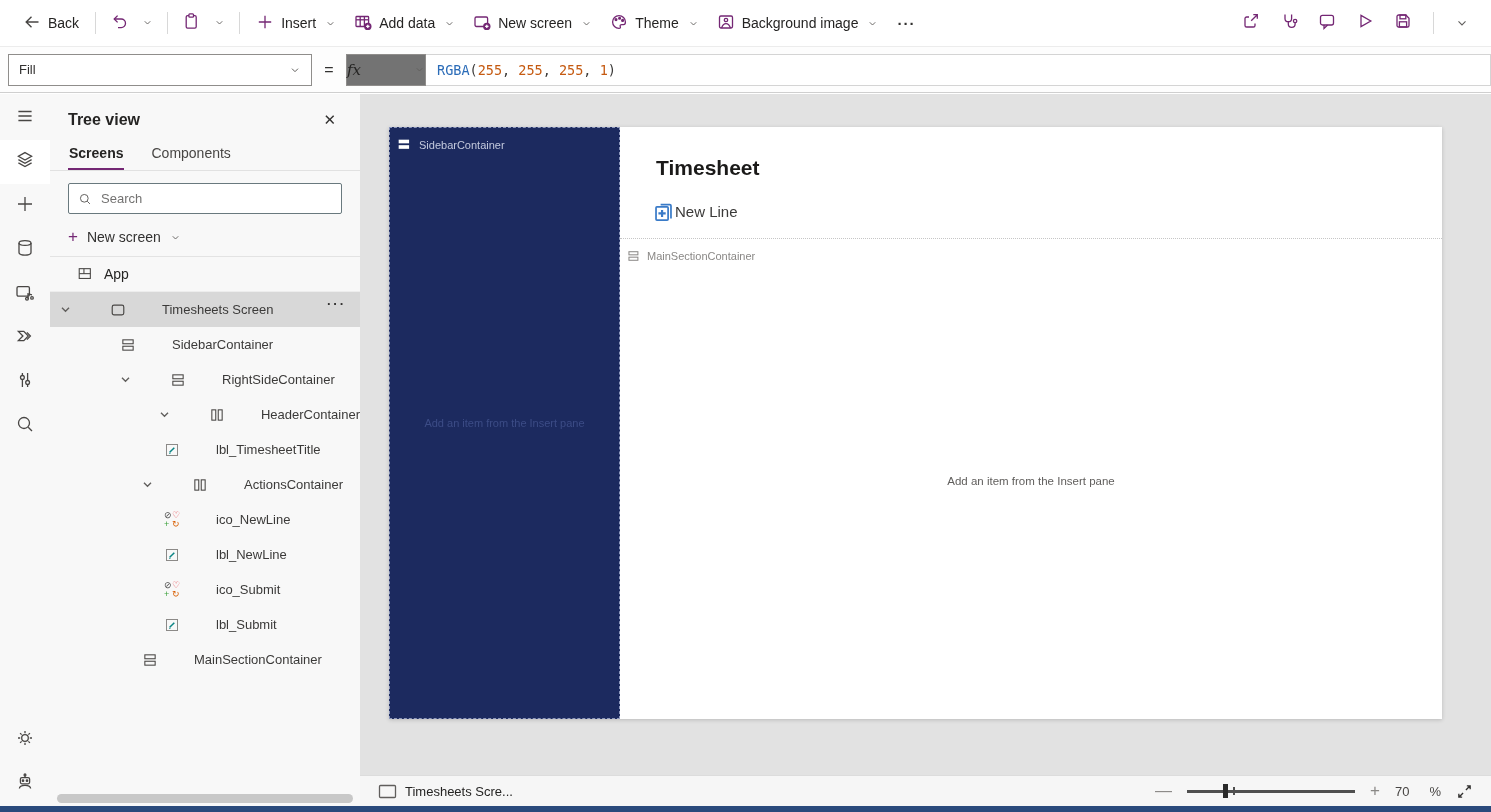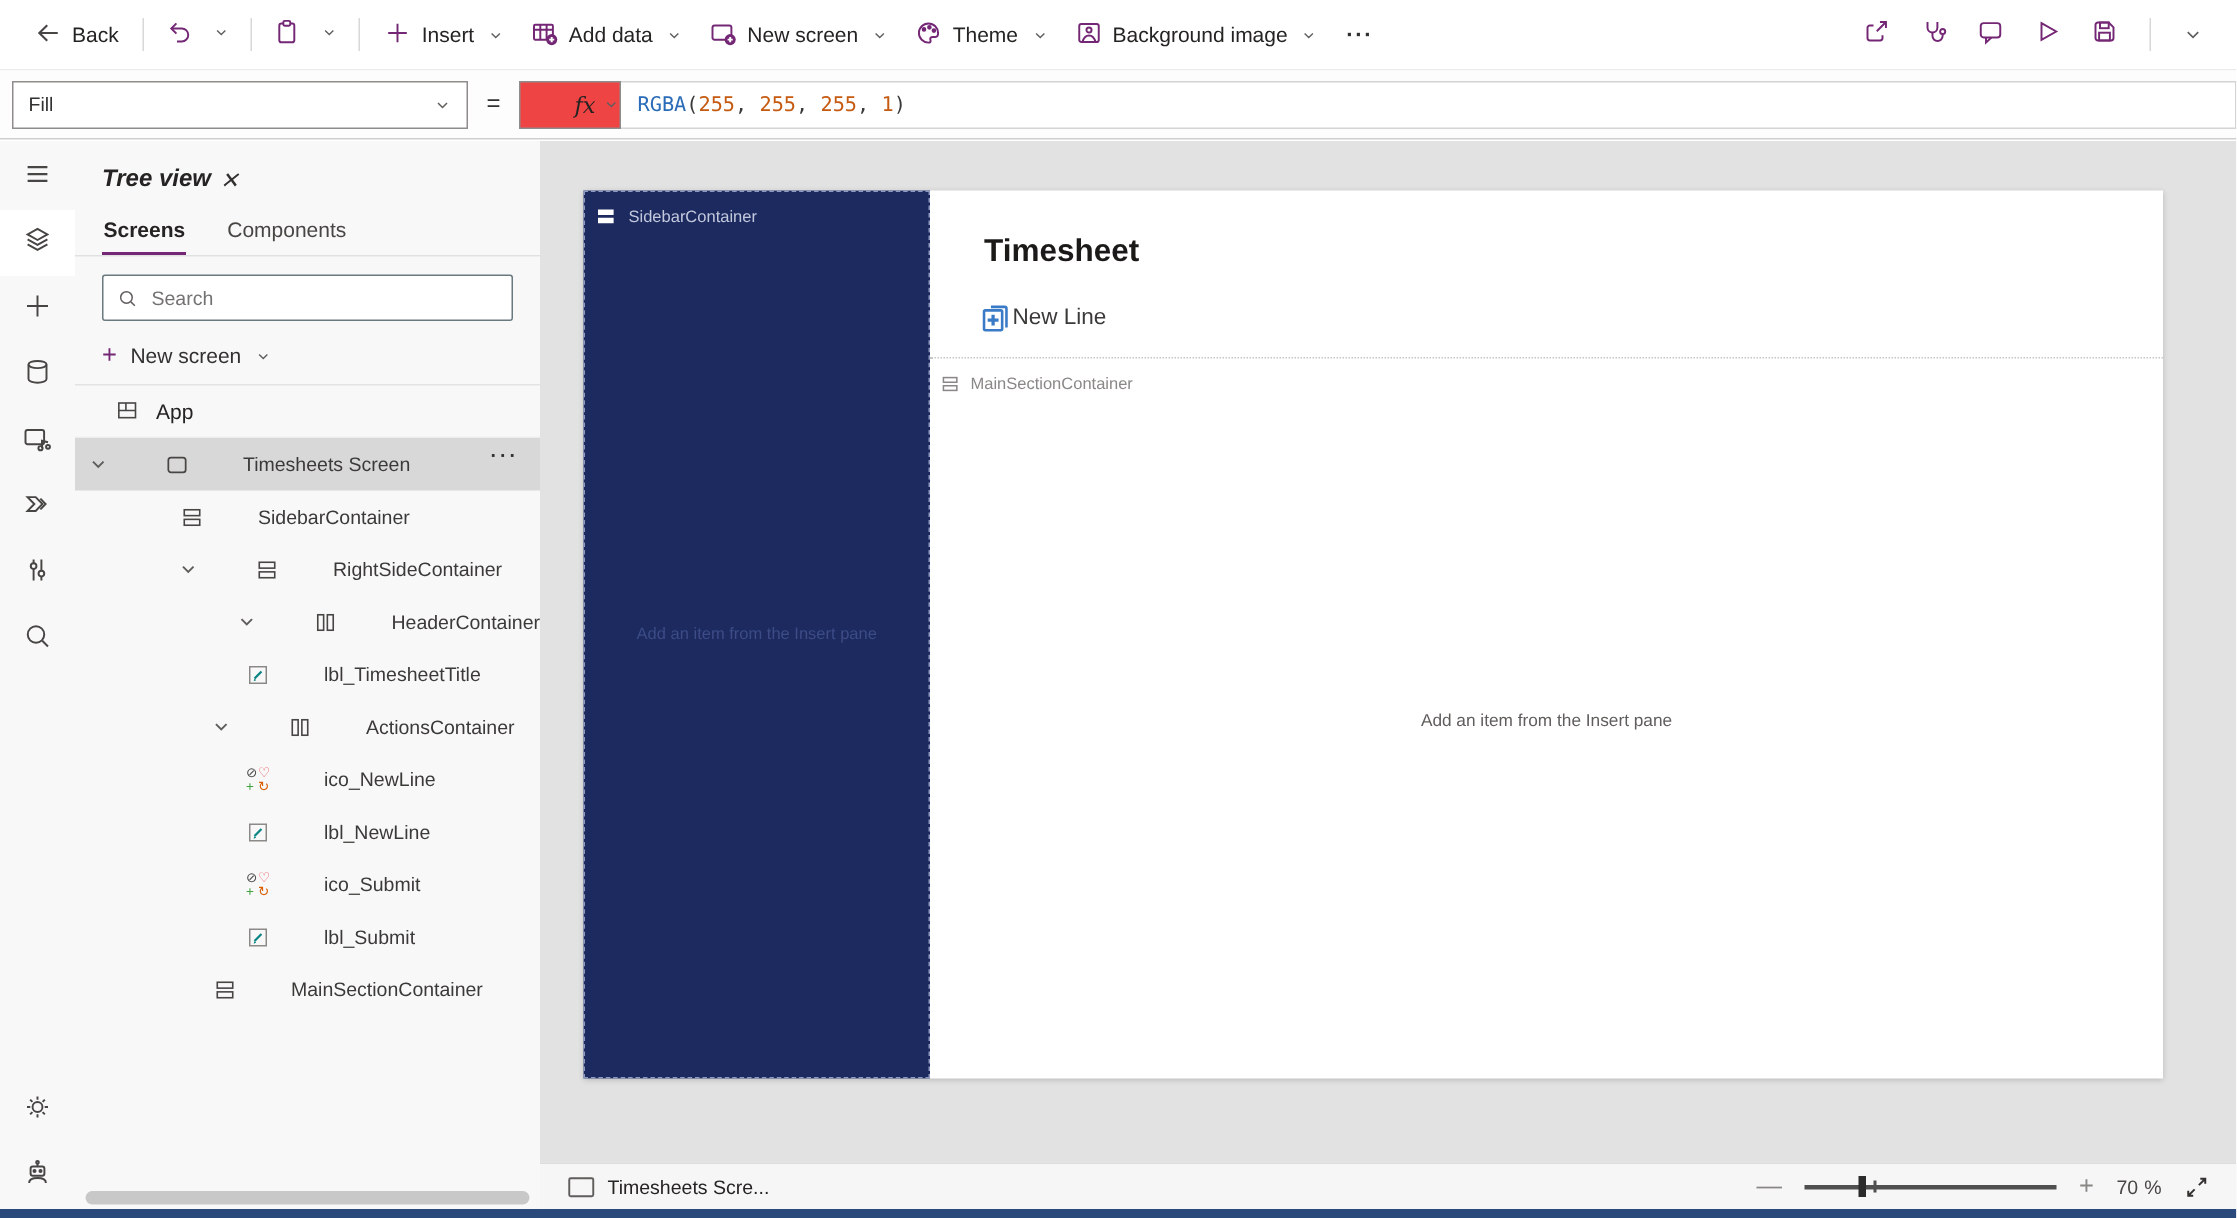--- a/index.html
+++ b/index.html
@@ -23,44 +23,44 @@
   svg.gray { color:#605e5c; }
   svg.dark { color:#484644; }
 
   
   .formula-bar { height:46px; background:#fdfdfd; border-bottom:1px solid #cfcfcf;
                  display:flex; align-items:center; padding-left:8px; }
   .prop-select { width:304px; height:32px; background:#fff; border:1px solid #8f8d8b;
                  display:flex; align-items:center; justify-content:space-between;
                  padding:0 10px; font-size:13px; color:#323130; }
   .equals { width:34px; text-align:center; font-size:16px; color:#323130; }
-  .fx-box { height:32px; width:68px; background:#ef4444; border:1px solid #8f8d8b;
-            display:flex; align-items:center; justify-content:flex-end; gap:5px; }
+  .fx-box { height:32px; width:80px; background:#737373; border:1px solid #8f8d8b;
+            display:flex; align-items:center; justify-content:space-between; gap:5px; }
   .fx-label { font-family:"DejaVu Serif",serif; font-style:italic; font-size:15px; color:#252423; }
   .formula-field { flex:1; height:32px; background:#fff; border:1px solid #d4d4d4; border-left:none;
                    display:flex; align-items:center; padding-left:11px;
                    font-family:"DejaVu Sans Mono",monospace; font-size:13.5px; white-space:pre; }
   .tok-func { color:var(--formula-func); }
   .tok-num { color:var(--formula-num); }
   .tok-punct { color:#3b3a39; }
 
   
   .body { position:absolute; top:94px; left:0; right:0; bottom:6px; display:flex; }
 
   .rail { width:50px; background:#f8f8f8; display:flex; flex-direction:column; align-items:center;
           padding-top:2px; flex:0 0 auto; }
   .rail-item { width:50px; height:44px; display:flex; align-items:center; justify-content:center;
                color:#3b3a39; }
   .rail-item.selected { background:#fff; }
   .rail-spacer { flex:1; }
 
   .panel { width:310px; background:#f8f8f8; display:flex; flex-direction:column;
            position:relative; flex:0 0 auto; }
-  .panel-header { display:flex; align-items:center;
-                  padding:15px 18px 9px 18px;font-style:italic; }
+  .panel-header { display:flex; justify-content:space-between; align-items:center;
+                  padding:15px 18px 9px 18px; }
   .panel-title { font-size:16px; font-weight:700; color:#252423; }
   .panel-close { font-size:15px; color:#323130; padding:2px 6px; }
   .panel-tabs { display:flex; gap:26px; padding:0 18px; border-bottom:1px solid #e1e1e1; }
   .panel-tab { font-size:14px; color:#484644; padding:5px 1px 9px 1px; position:relative; }
   .panel-tab.active { color:#252423; font-weight:700; }
   .panel-tab.active::after { content:""; position:absolute; left:0; right:0; bottom:0;
                              height:2.5px; background:var(--accent); }
   .search-box { margin:12px 18px 5px 18px; height:31px; background:#fff; border:1px solid #69797e;
                 border-radius:2px; display:flex; align-items:center; padding:0 9px; gap:9px; }
   .search-ph { font-size:13px; color:#737271; }
@@ -107,21 +107,21 @@
   .bottom-bar { position:absolute; left:0; right:0; bottom:0; height:31px; background:#f6f6f6;
                 border-top:1px solid #dcdcdc; display:flex; align-items:center; padding:0 18px; }
   .bb-screen { display:flex; align-items:center; gap:8px; }
   .bb-screen-label { font-size:13px; color:#252423; }
   .bb-right { margin-left:auto; display:flex; align-items:center; gap:15px; }
   .zoom-minus,.zoom-plus { font-size:17px; color:#8a8886; }
   .zoom-slider { width:168px; height:14px; position:relative; }
   .zoom-track { position:absolute; left:0; right:0; top:6px; height:3px; background:#4f4f4f; }
   .zoom-handle { position:absolute; left:36px; top:0; width:5px; height:14px; background:#2b2b2b; }
   .zoom-tick { position:absolute; left:46px; top:3px; width:2px; height:8px; background:#4f4f4f; }
-  .zoom-value { font-size:13px; color:#484644; display:flex; gap:4px; }
+  .zoom-value { font-size:13px; color:#484644; display:flex; gap:20px; }
 
   .taskbar-strip { position:absolute; left:0; right:0; bottom:0; height:6px; background:var(--strip); }
 </style>
 </head>
 <body>
 
 <div class="app">
 
   <div class="toolbar">
     <div class="tb-left">

